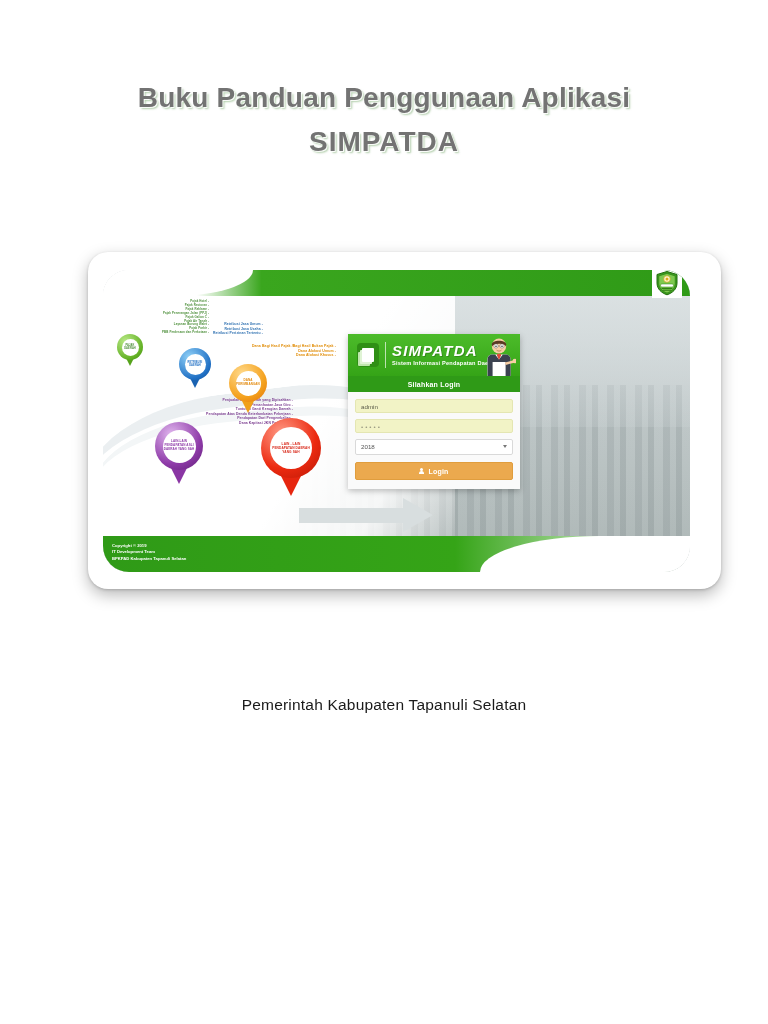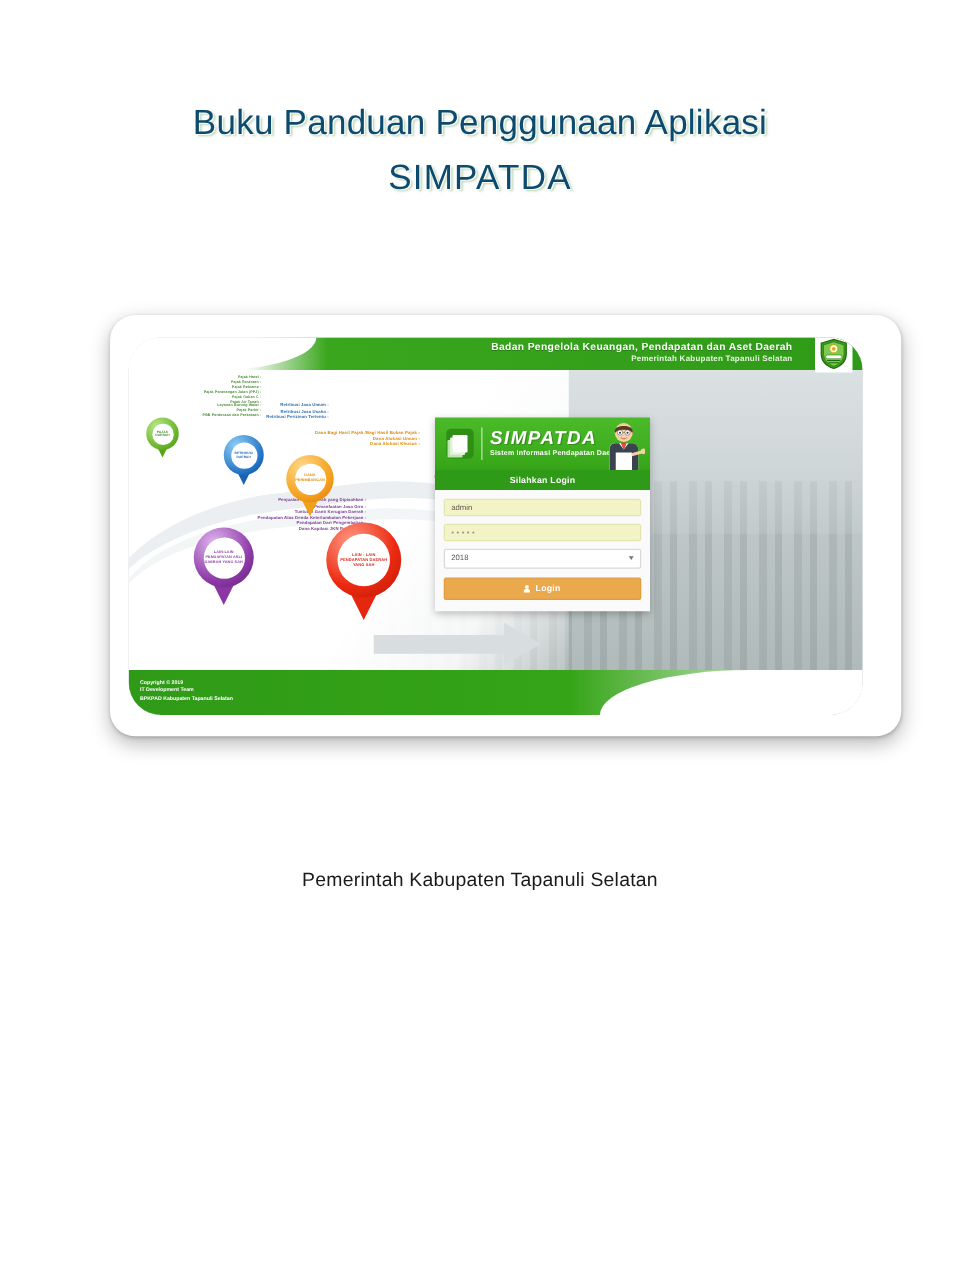--- a/index.html
+++ b/index.html
@@ -6,22 +6,22 @@
   body{
     width:768px;height:1024px;background:#ffffff;
     font-family:"Liberation Sans", sans-serif;
     overflow:hidden;position:relative;
   }
   .page{position:relative;width:768px;height:1024px;}
 
   
   .cover-title{
     position:absolute;left:0;top:76px;width:768px;text-align:center;
-    font-size:28px;font-weight:normal;line-height:44px;
-    color:#0c4a6e;
+    font-size:28px;font-weight:bold;line-height:44px;
+    color:#737373;
     text-shadow:1px 1px 0 rgba(255,255,255,.9), 2px 2px 2px rgba(120,170,110,.55);
     letter-spacing:.2px;
   }
   .cover-title .l2{display:block;letter-spacing:1px;}
 
   
   .shot-card{
     position:absolute;left:88px;top:252px;width:633px;height:337px;
     background:#ffffff;border-radius:20px;
     box-shadow:0 6px 16px rgba(0,0,0,.28), 0 1px 3px rgba(0,0,0,.18);
@@ -238,24 +238,20 @@
         <div class="swoosh2"></div>
       </div>
 
       <div class="arrow">
         <div class="bar"></div>
           <div class="head"></div>
       </div>
 
       <div class="app-header">
         <div class="curve"></div>
-        <div class="hdr-txt">
-          <div class="h1">Badan Pengelola Keuangan, Pendapatan dan Aset Daerah</div>
-          <div class="h2">Pemerintah Kabupaten Tapanuli Selatan</div>
-        </div>
         <div class="emblem">
           <svg width="26" height="26" viewBox="0 0 26 26">
             <path d="M13 1.5 L23 4.5 V13 C23 19 18.5 23 13 24.8 C7.5 23 3 19 3 13 V4.5 Z" fill="#3f9d1f" stroke="#1f6d0c" stroke-width="1"></path>
             <path d="M13 3.4 L21.2 5.9 V13 C21.2 18 17.5 21.4 13 23 C8.5 21.4 4.8 18 4.8 13 V5.9 Z" fill="#7ec94f" stroke="#2c8412" stroke-width=".7"></path>
             <circle cx="13" cy="9" r="3.3" fill="#fff8d0" stroke="#c8a016" stroke-width=".7"></circle>
             <circle cx="13" cy="9" r="1.5" fill="#e2a91b"></circle>
             <rect x="6.6" y="14" width="12.8" height="3" rx="1.2" fill="#ffffff" stroke="#2c8412" stroke-width=".5"></rect>
             <path d="M8 18.4 h10 M9 20.2 h8" stroke="#1f6d0c" stroke-width=".9" stroke-linecap="round"></path>
           </svg>
         </div>

